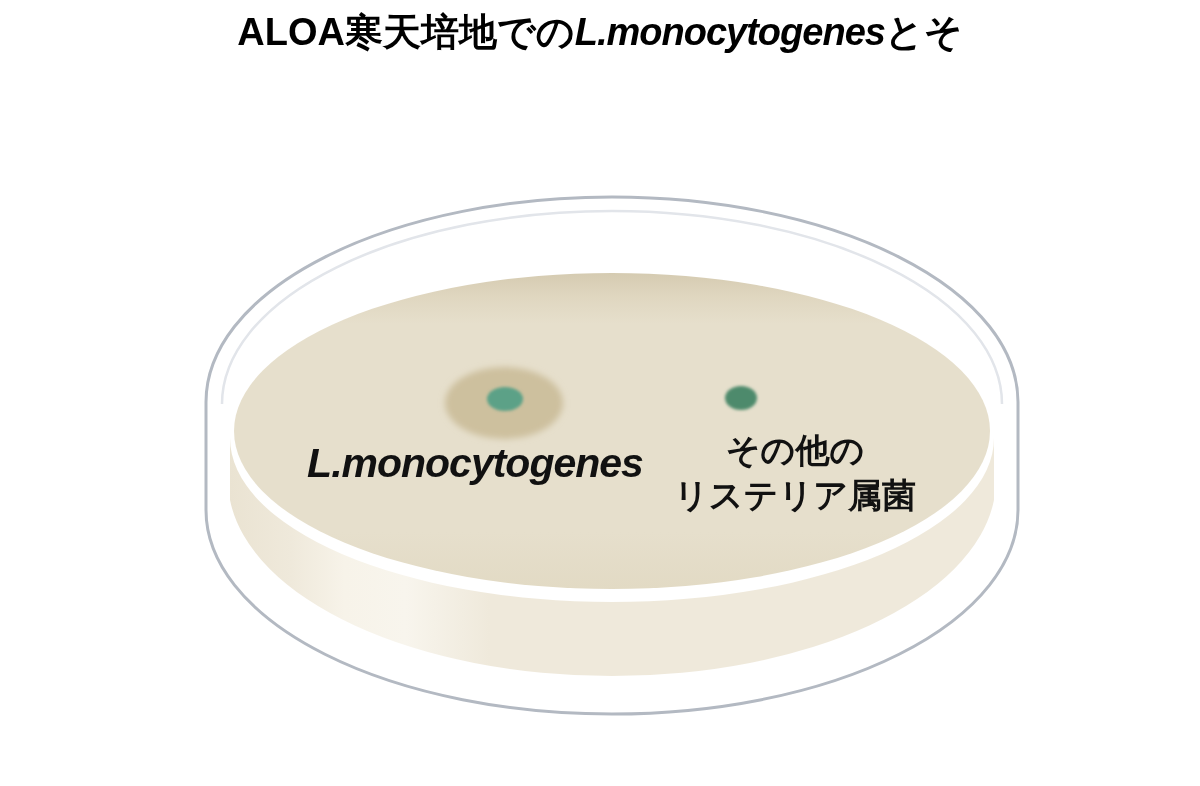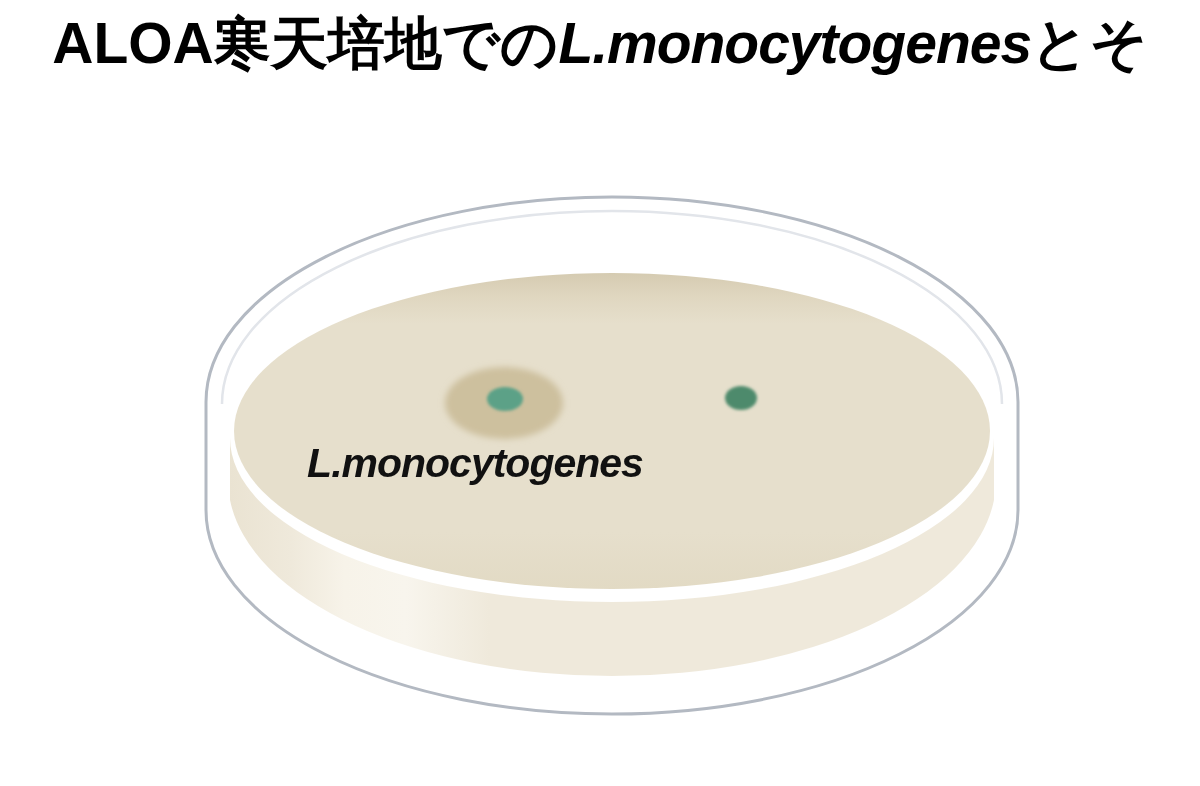--- a/index.html
+++ b/index.html
@@ -4,21 +4,21 @@
 <style>
   html,body{margin:0;padding:0;background:#ffffff;}
   body{width:1200px;height:786px;overflow:hidden;
        font-family:"Liberation Sans","DejaVu Sans",sans-serif;}
   .stage{position:relative;width:1200px;height:786px;background:#ffffff;}
 
   
   .title{
     position:absolute;top:10px;left:0;width:1200px;margin:0;
     text-align:center;color:#000;
-    font-size:57px;font-weight:800;line-height:1.16;letter-spacing:0px;
+    font-size:38px;font-weight:800;line-height:1.16;letter-spacing:0px;
   }
   .title .t-line{display:block;white-space:nowrap;}
   .title .italic{font-style:italic;letter-spacing:-1px;}
 
   
   .dish-svg{position:absolute;left:0;top:0;width:1200px;height:786px;}
 
   
   .label{position:absolute;color:#111;white-space:nowrap;transform:translateX(-50%);}
   .label-lmono{
@@ -75,14 +75,18 @@
     <ellipse cx="612" cy="431" rx="378" ry="158" fill="url(#agarGrad)"></ellipse>
 
     <ellipse cx="504" cy="403" rx="59" ry="36" filter="url(#soft3)" fill="#CDC09E"></ellipse>
     <ellipse cx="505" cy="399" rx="18" ry="12" filter="url(#soft1)" fill="#5CA187"></ellipse>
 
     <ellipse cx="741" cy="398" rx="16" ry="12" filter="url(#soft1)" fill="#4E8A6C"></ellipse>
   </svg>
 
   <div class="label label-lmono">L.monocytogenes</div>
 
+  <div class="label label-other">
+    <div>その他の</div>
+    <div>リステリア属菌</div>
+  </div>
 
 </div>
 
 </body></html>

